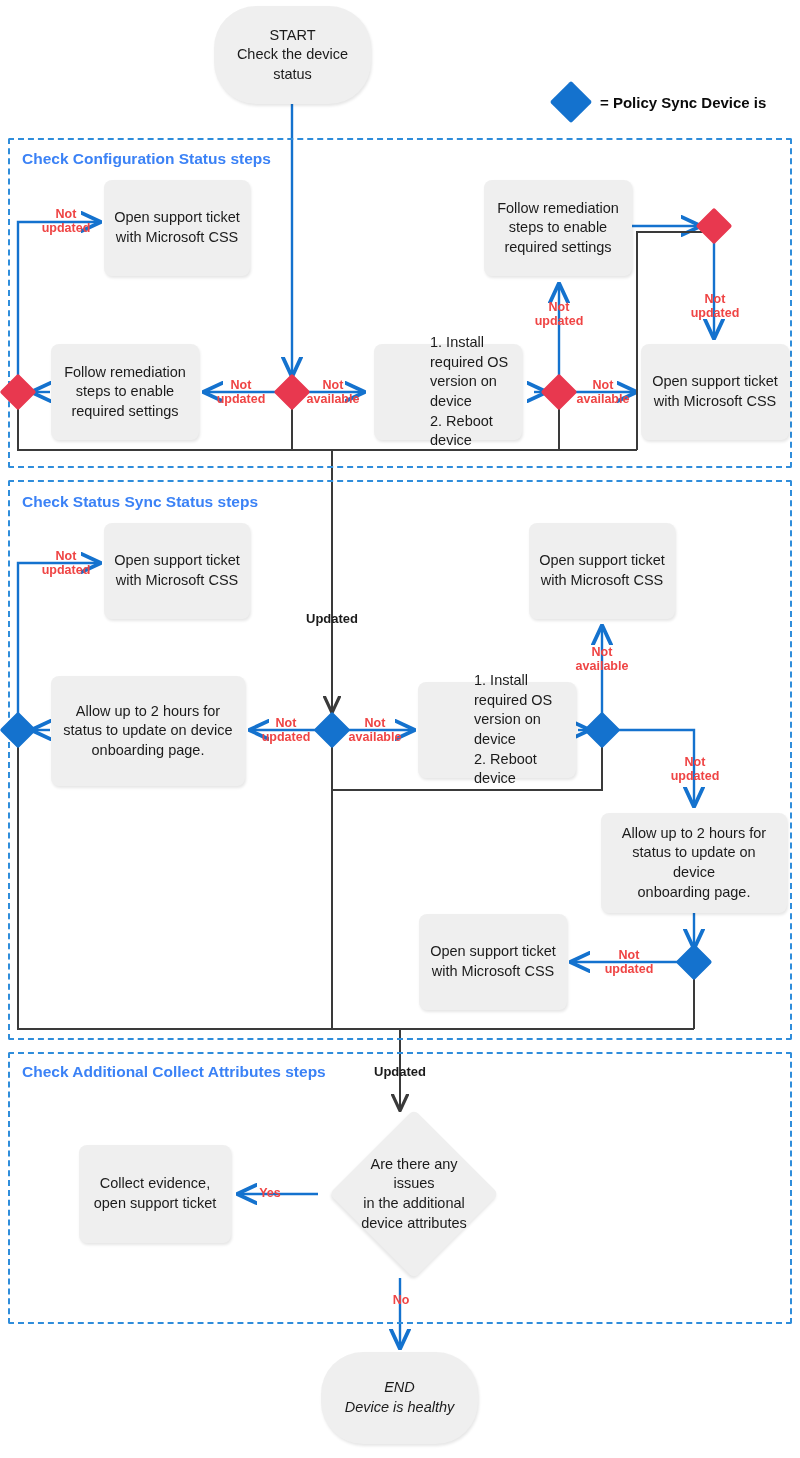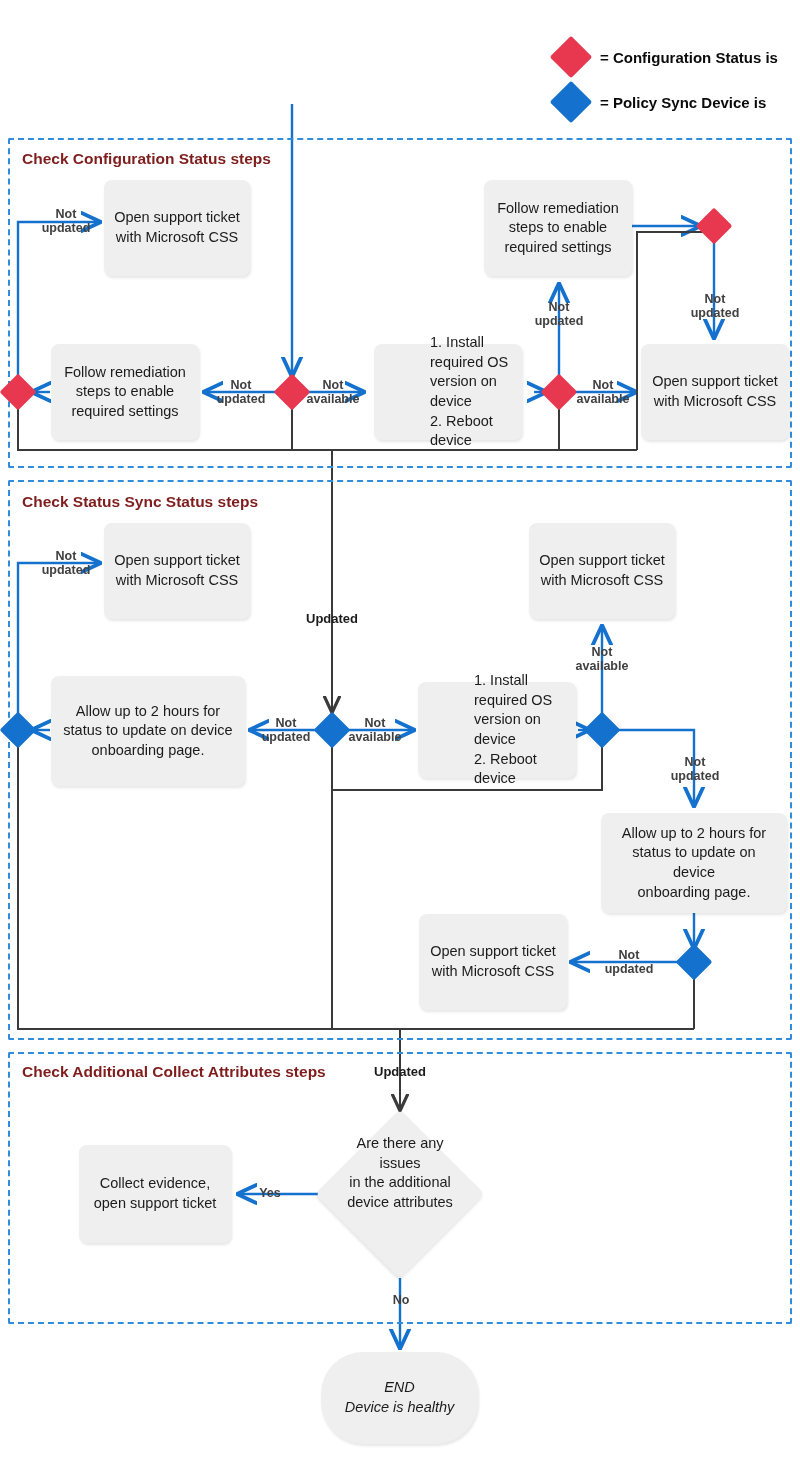--- a/index.html
+++ b/index.html
@@ -12,42 +12,42 @@
   .node{position:absolute;box-sizing:border-box;background:#efefef;
         border-radius:8px;display:flex;align-items:center;justify-content:center;
         text-align:center;color:#1b1b1b;font-size:14.5px;line-height:1.35;
         padding:6px 10px;box-shadow:1px 2px 3px rgba(0,0,0,0.10);}
   .node.pill{border-radius:42px;}
   .node .txt{white-space:pre-line;}
   .node.listbox{justify-content:flex-start;text-align:left;}
   .node.listbox .txt{padding-left:6px;margin-left:40px;}
 
   
-  .bigdia{position:absolute;display:flex;justify-content:center;}
+  .bigdia{position:absolute;display:flex;align-items:center;justify-content:center;margin-left:14px;}
   .bigdia .shape{position:absolute;left:0;top:0;width:100%;height:100%;
         background:#efefef;transform:rotate(45deg);border-radius:6px;
         box-shadow:1px 2px 3px rgba(0,0,0,0.10);}
   .bigdia .txt{position:relative;z-index:2;text-align:center;
         font-size:14.5px;line-height:1.35;color:#1b1b1b;white-space:pre-line;}
 
   
   .sdia{position:absolute;width:26px;height:26px;transform:rotate(45deg);
         border-radius:2px;}
   .sdia.red{background:#e8384f;}
   .sdia.blue{background:#1472ce;}
 
   
-  .elabel{position:absolute;color:#404040;font-size:12.5px;line-height:1.15;
+  .elabel{position:absolute;color:#ef4444;font-size:12.5px;line-height:1.15;
           text-align:center;white-space:pre-line;font-weight:600;}
   .elabel.dark{color:#1b1b1b;font-weight:700;font-size:13px;}
 
   
   .section{position:absolute;box-sizing:border-box;
            border:2px dashed #2f8ddb;border-radius:2px;}
-  .section-title{position:absolute;font-size:15.5px;font-weight:700;color:#7f1d1d;}
+  .section-title{position:absolute;font-size:15.5px;font-weight:700;color:#3b82f6;}
 
   
   .legend{position:absolute;}
   .legend-row{position:absolute;display:flex;align-items:center;gap:14px;}
   .legend-dia{width:30px;height:30px;transform:rotate(45deg);border-radius:2px;
               flex:0 0 auto;}
   .legend-dia.red{background:#e8384f;}
   .legend-dia.blue{background:#1472ce;}
   .legend-text{font-size:15px;font-weight:700;color:#0b0b0b;white-space:nowrap;}
 </style>
@@ -129,30 +129,31 @@
   <div class="section" style="left:8px;top:138px;width:784px;height:330px;"></div>
   <div class="section-title" style="left:22px;top:150px;">Check Configuration Status steps</div>
 
   <div class="section" style="left:8px;top:480px;width:784px;height:560px;"></div>
   <div class="section-title" style="left:22px;top:493px;">Check Status Sync Status steps</div>
 
   <div class="section" style="left:8px;top:1052px;width:784px;height:272px;"></div>
   <div class="section-title" style="left:22px;top:1063px;">Check Additional Collect Attributes steps</div>
 
   <div class="legend" style="left:556px;top:20px;width:240px;height:90px;">
-    <div class="legend-row" style="left:0;top:22px;">
-      <span class="legend-dia red"></span>
-      <span class="legend-text">= Configuration Status is</span>
-    </div>
     <div class="legend-row" style="left:0;top:67px;">
       <span class="legend-dia blue"></span>
       <span class="legend-text">= Policy Sync Device is</span>
     </div>
   </div>
 
+  <div class="node pill" style="left:214px;top:6px;width:157px;height:98px;">
+    <span class="txt">START
+Check the device
+status</span>
+  </div>
 
   <div class="node" style="left:104px;top:180px;width:146px;height:96px;">
     <span class="txt">Open support ticket
 with Microsoft CSS</span>
   </div>
 
   <div class="node" style="left:51px;top:344px;width:148px;height:96px;">
     <span class="txt">Follow remediation
 steps to enable
 required settings</span>

